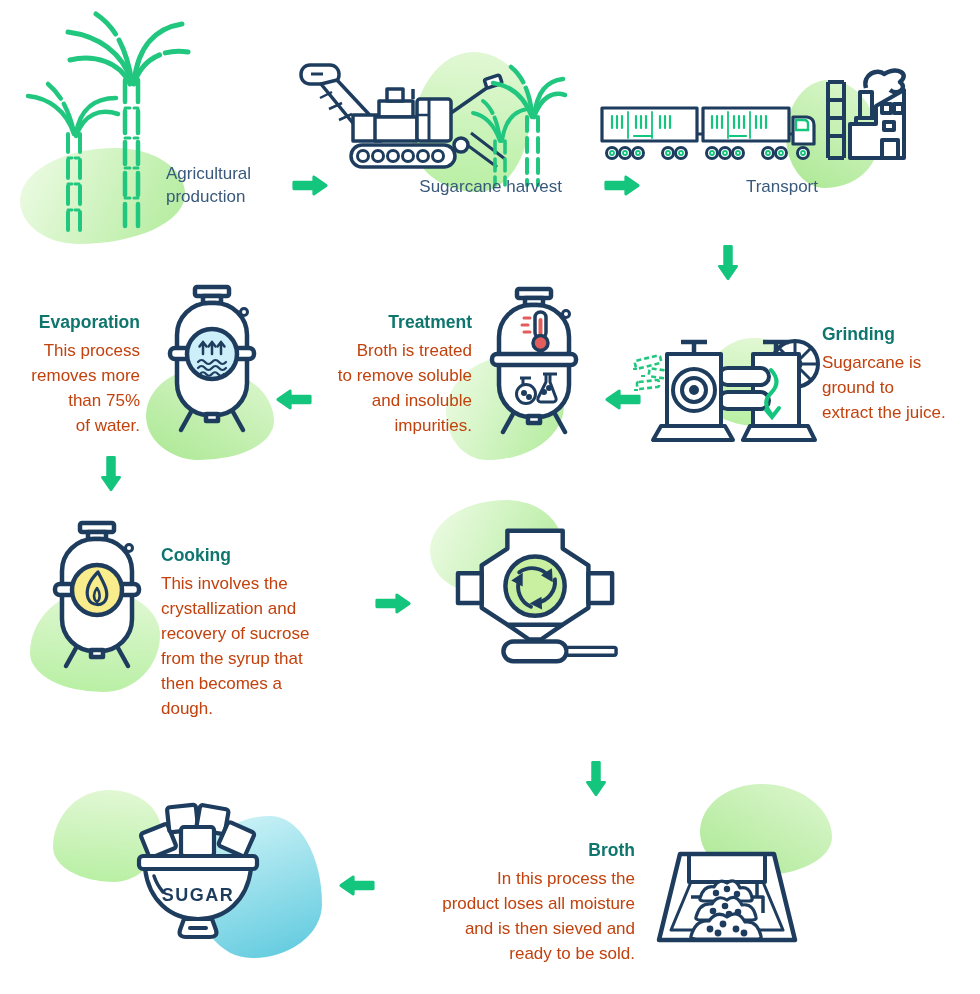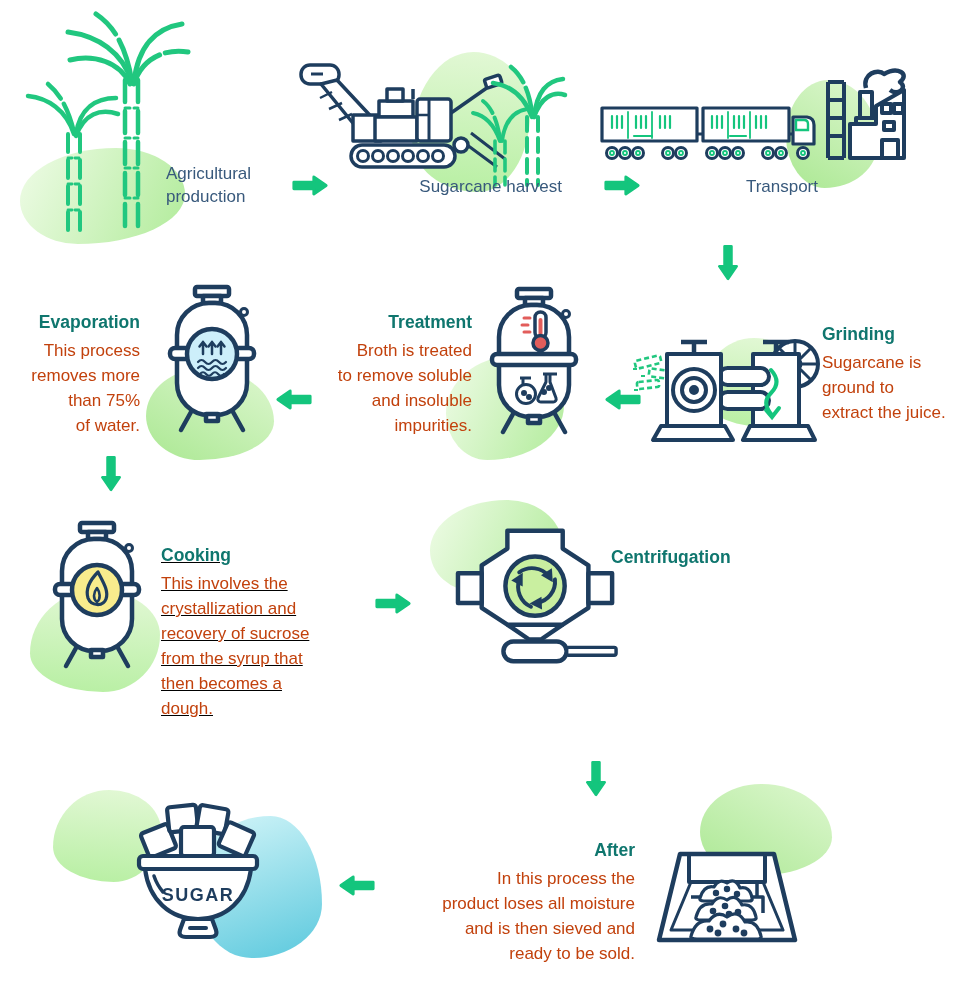--- a/index.html
+++ b/index.html
@@ -387,35 +387,34 @@
   </div>
 
   <div class="txt step align-right" style="left:8px;top:312px;width:132px;">
     <div class="step-title">Evaporation</div>
     <div class="step-body">This process
 removes more
 than 75%
 of water.</div>
   </div>
 
-  <div class="txt step align-left" style="left:161px;top:545px;width:185px;text-decoration:underline;">
+  <div class="txt step align-left" style="left:161px;top:545px;width:185px;">
     <div class="step-title">Cooking</div>
     <div class="step-body">This involves the
 crystallization and
 recovery of sucrose
 from the syrup that
 then becomes a
 dough.</div>
   </div>
 
   <div class="txt step align-left" style="left:611px;top:547px;width:345px;">
-    <div class="step-title">Centrifugation</div>
   </div>
 
   <div class="txt step align-right" style="left:385px;top:840px;width:250px;">
-    <div class="step-title">After</div>
+    <div class="step-title">Broth</div>
     <div class="step-body">In this process the
 product loses all moisture
 and is then sieved and
 ready to be sold.</div>
   </div>
 
 </div>
 
 </body></html>

